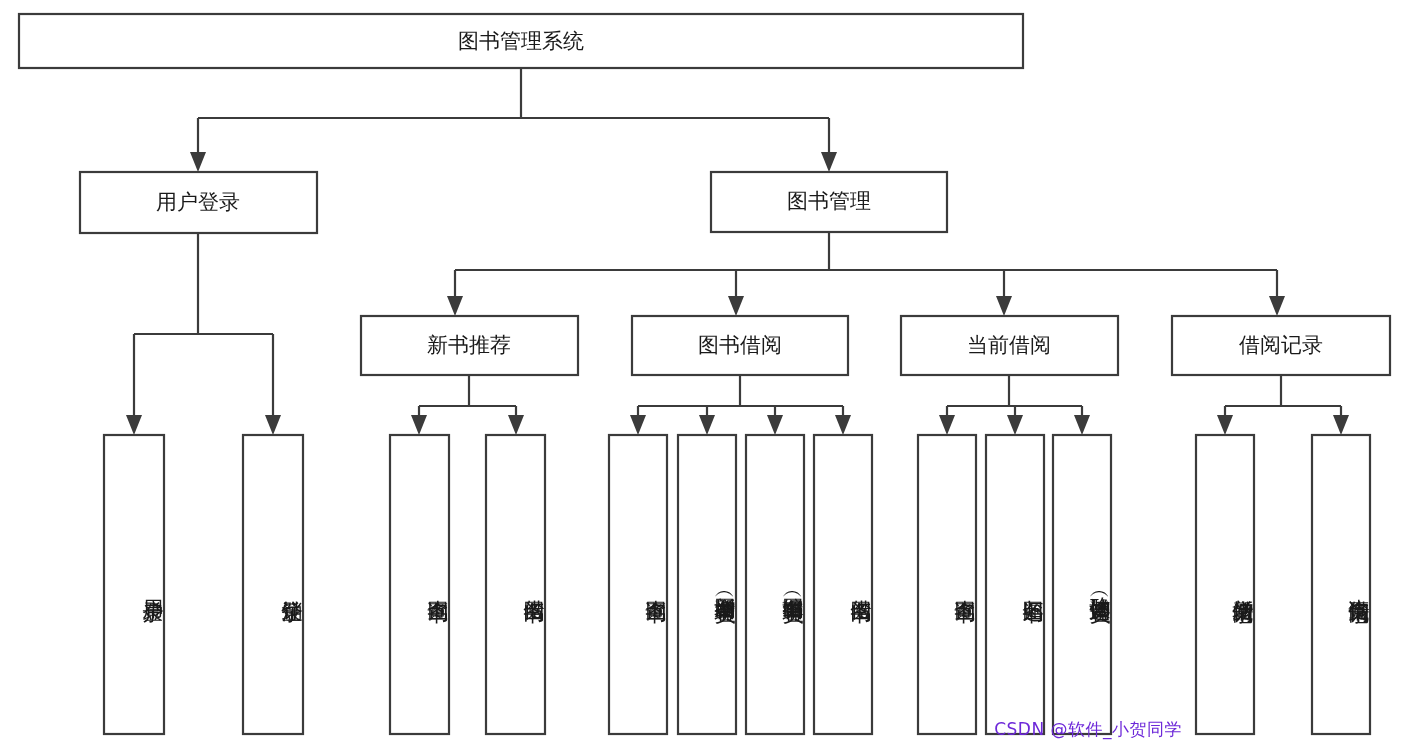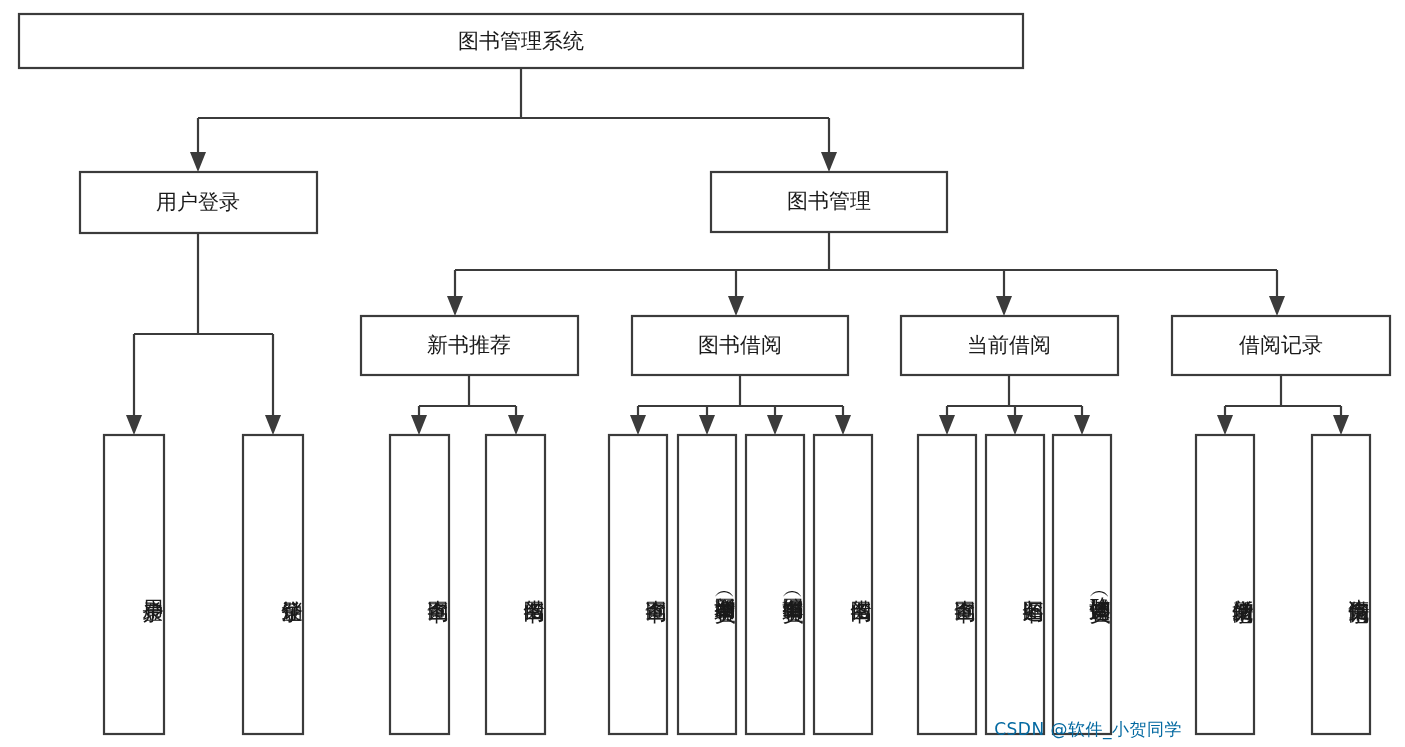--- a/index.html
+++ b/index.html
@@ -63,21 +63,21 @@
     align-items: flex-start;
     justify-content: center;
     pointer-events: none;
   }
   .watermark {
     position: absolute;
     right: 12px;
     bottom: 6px;
     font-family: "DejaVu Sans", "Liberation Sans", sans-serif;
     font-size: 17px;
-    color: #0369a1;
+    color: #6d28d9;
     letter-spacing: 0.5px;
     white-space: nowrap;
   }
 </style>
 </head>
 <body>
 
 <div id="diagram-root">
 
   <svg id="tree-svg" viewBox="0 0 1405 747">

